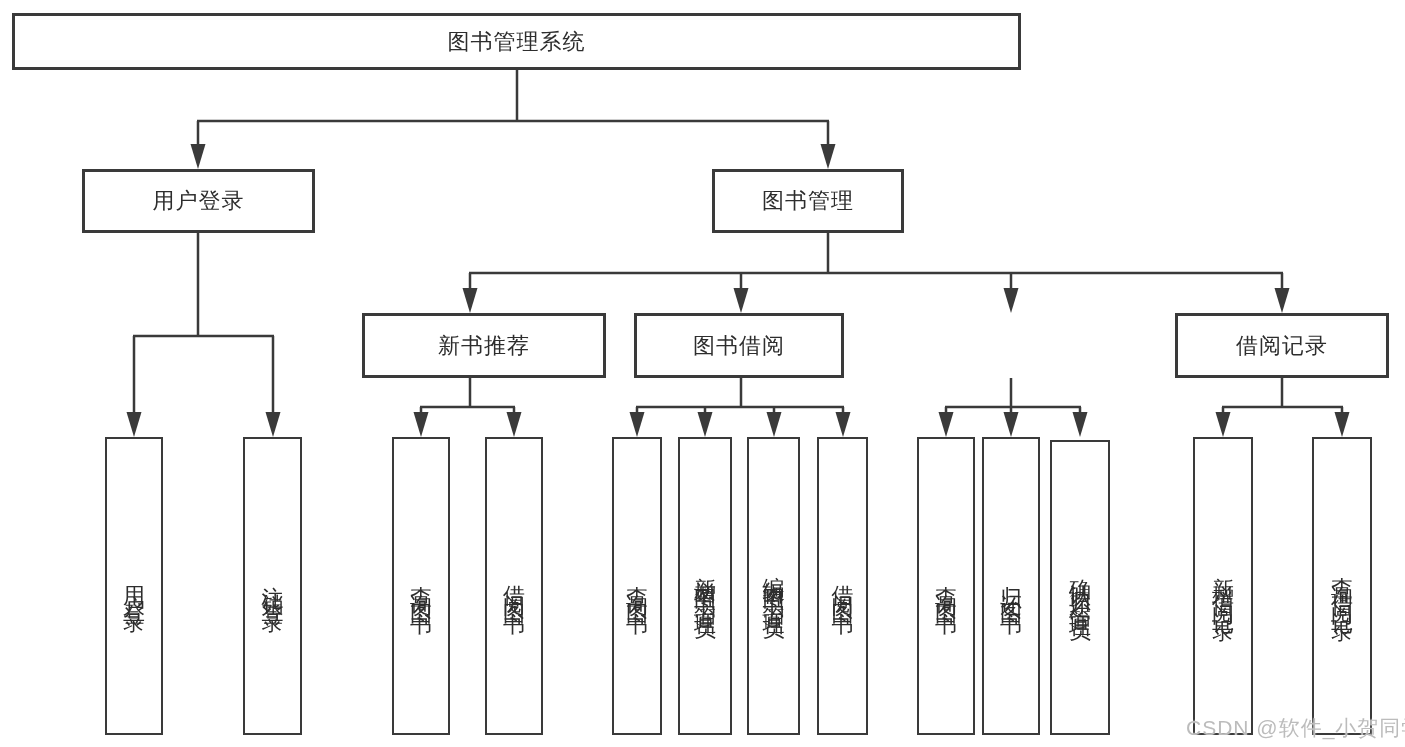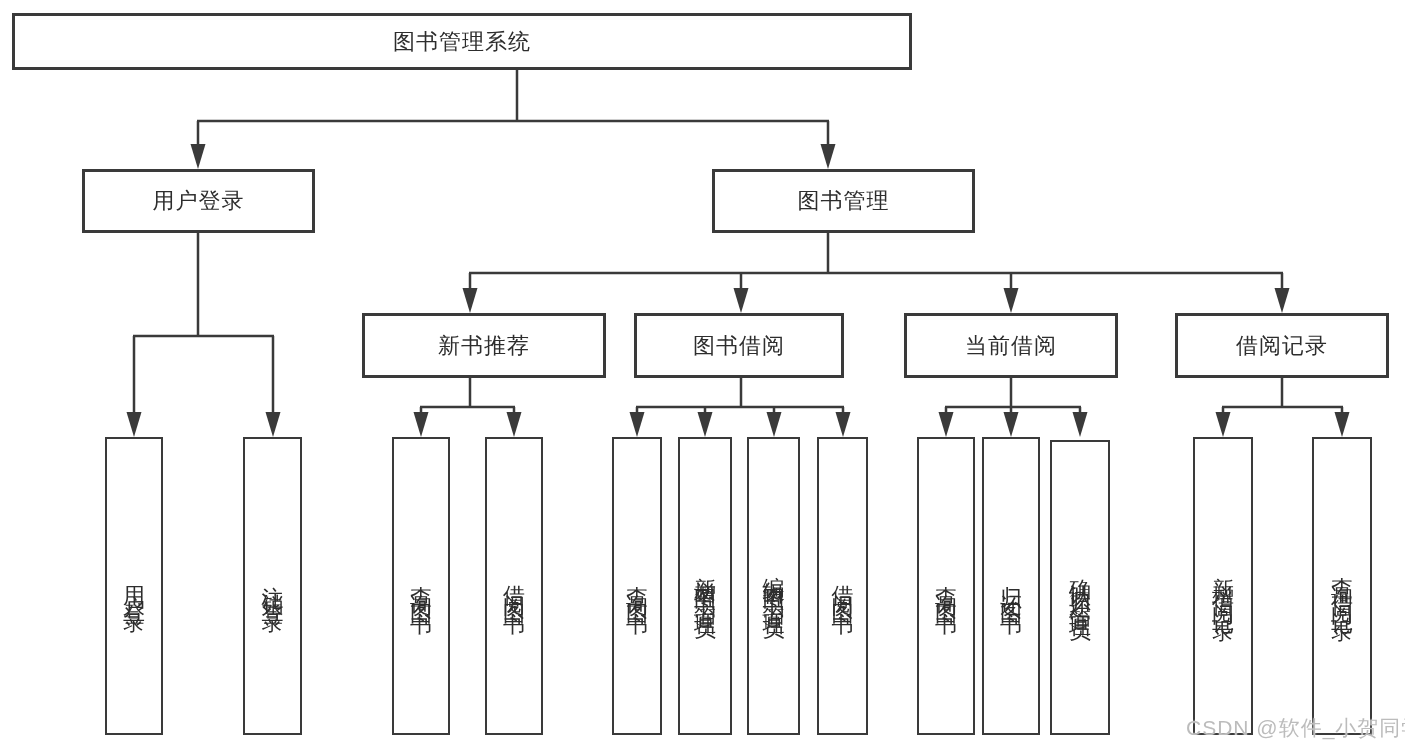--- a/index.html
+++ b/index.html
@@ -94,39 +94,36 @@
       <polygon points="1072.5,412 1087.5,412 1080,437"></polygon>
     </g>
 
     <g>
       <path d="M1282,378 L1282,407 M1222,407 L1343,407 M1223,407 L1223,415 M1342,407 L1342,415"></path>
       <polygon points="1215.5,412 1230.5,412 1223,437"></polygon>
       <polygon points="1334.5,412 1349.5,412 1342,437"></polygon>
     </g>
   </svg>
 
-  <div class="box hbox" style="left:12px;top:13px;width:900px;height:57px;">
+  <div class="box hbox" style="left:12px;top:13px;width:1009px;height:57px;">
     <span>图书管理系统</span>
   </div>
 
   <div class="box hbox" style="left:82px;top:169px;width:233px;height:64px;">
     <span>用户登录</span>
   </div>
-  <div class="box hbox" style="left:712px;top:169px;width:263px;height:64px;">
+  <div class="box hbox" style="left:712px;top:169px;width:192px;height:64px;">
     <span>图书管理</span>
   </div>
 
   <div class="box hbox" style="left:362px;top:313px;width:244px;height:65px;">
     <span>新书推荐</span>
   </div>
   <div class="box hbox" style="left:634px;top:313px;width:210px;height:65px;">
     <span>图书借阅</span>
-  </div>
-  <div class="box hbox" style="left:904px;top:313px;width:214px;height:65px;">
-    <span>当前借阅</span>
   </div>
   <div class="box hbox" style="left:1175px;top:313px;width:214px;height:65px;">
     <span>借阅记录</span>
   </div>
 
   <div class="box vbox" style="left:105px;top:437px;width:58px;height:298px;">
     <span class="vlabel">用户登录</span>
   </div>
   <div class="box vbox" style="left:243px;top:437px;width:59px;height:298px;">
     <span class="vlabel">注销登录</span>

